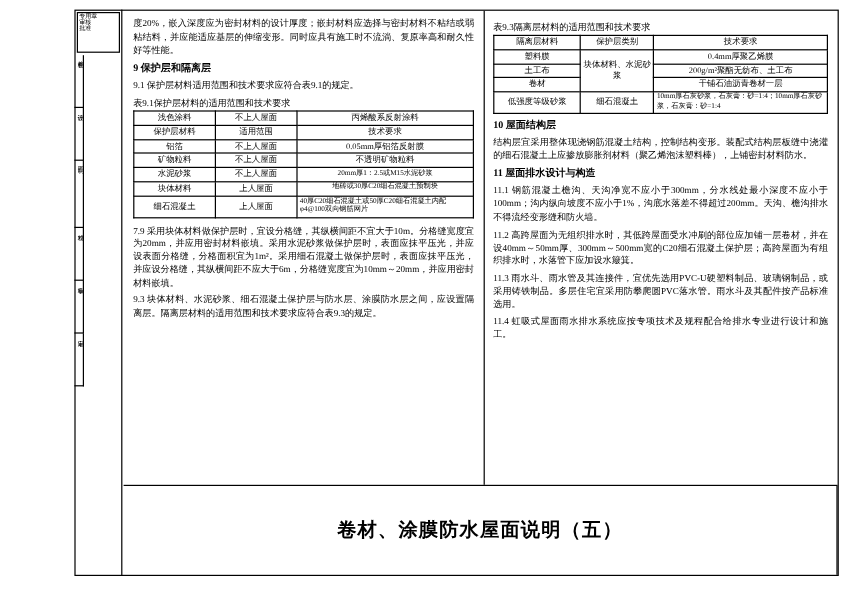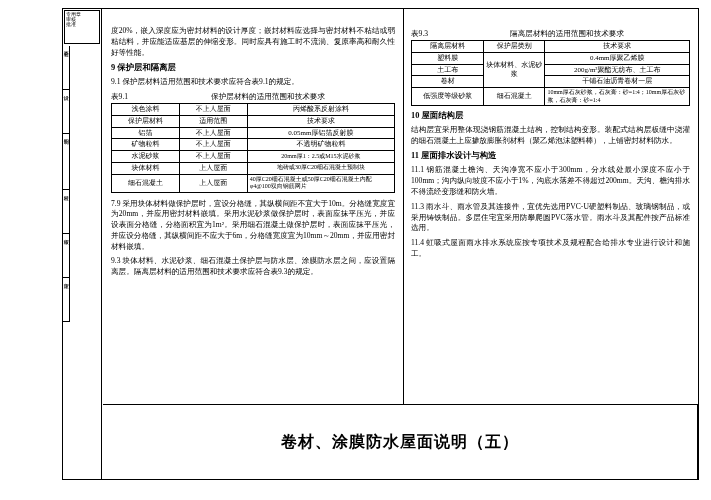--- a/index.html
+++ b/index.html
@@ -70,21 +70,21 @@
     font-size: 5px;
     line-height: 1.0;
     padding: 1px;
     color: #000;
   }
   .stamp span { display: block; }
   
   .content {
     position: absolute;
     left: 103px;
-    top: 20px;
+    top: 9px;
     width: 595px;
     height: 395px;
     display: flex;
     box-sizing: border-box;
   }
   .col {
     box-sizing: border-box;
     padding: 6px 8px 4px 8px;
   }
   .col-left {
@@ -111,21 +111,20 @@
   .h {
     font-size: 8.4px;
     font-weight: bold;
     margin: 5px 0 3px 0;
     line-height: 1.3;
   }
   .tbl-title {
     font-size: 7.6px;
     margin: 3px 0 1px 0;
     display: flex;
-    justify-content: space-between;
   }
   table {
     border-collapse: collapse;
     width: 100%;
     font-size: 7px;
     line-height: 1.25;
     table-layout: fixed;
   }
   table td, table th {
     border: 1px solid #000;
@@ -312,20 +311,21 @@
           <td class="tiny l">10mm厚石灰砂浆，石灰膏：砂=1:4；10mm厚石灰砂浆，石灰膏：砂=1:4</td>
         </tr>
       </tbody>
         </table>
 
       <div class="h">10  屋面结构层</div>
       <p>结构层宜采用整体现浇钢筋混凝土结构，控制结构变形。装配式结构层板缝中浇灌的细石混凝土上应掺放膨胀剂材料（聚乙烯泡沫塑料棒），上铺密封材料防水。</p>
 
       <div class="h">11  屋面排水设计与构造</div>
       <p>11.1 钢筋混凝土檐沟、天沟净宽不应小于300mm，分水线处最小深度不应小于100mm；沟内纵向坡度不应小于1%，沟底水落差不得超过200mm。天沟、檐沟排水不得流经变形缝和防火墙。</p>
+      <p>11.2 高跨屋面为无组织排水时，其低跨屋面受水冲刷的部位应加铺一层卷材，并在设40mm～50mm厚、300mm～500mm宽的C20细石混凝土保护层；高跨屋面为有组织排水时，水落管下应加设水簸箕。</p>
       <p>11.3 雨水斗、雨水管及其连接件，宜优先选用PVC-U硬塑料制品、玻璃钢制品，或采用铸铁制品。多层住宅宜采用防攀爬圆PVC落水管。雨水斗及其配件按产品标准选用。</p>
       <p>11.4 虹吸式屋面雨水排水系统应按专项技术及规程配合给排水专业进行设计和施工。</p>
     </div>
   </div>
 
   <div class="titleblock">
     <div class="tb-left">
       <span class="tb-title">卷材、涂膜防水屋面说明（五）</span>
     </div>
   </div>

